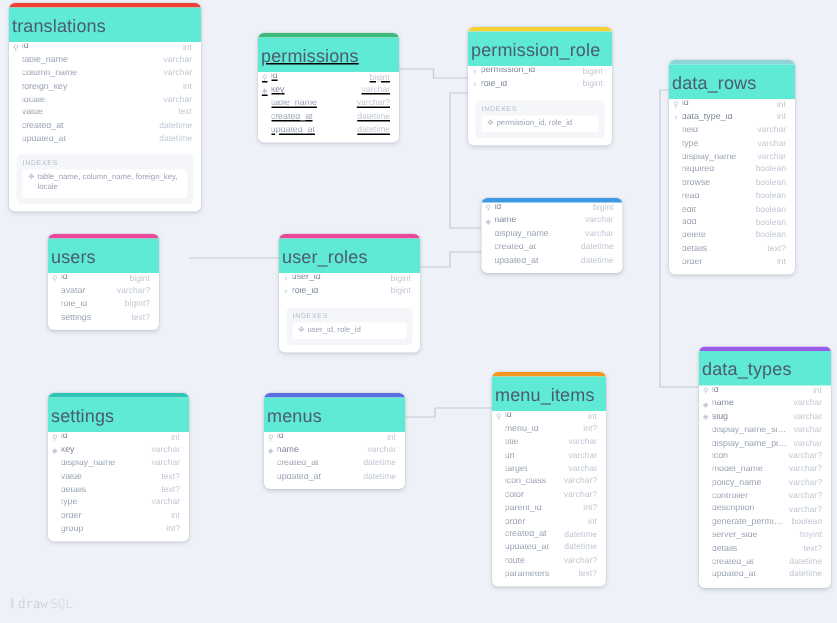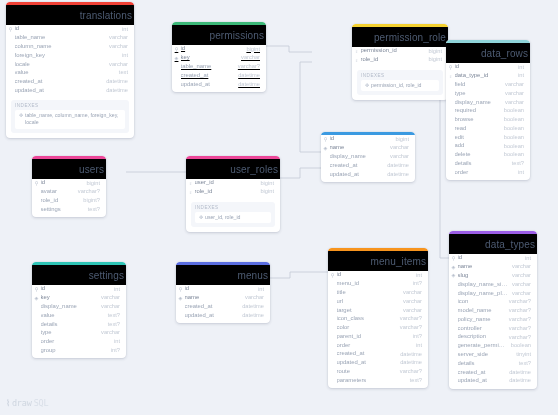--- a/index.html
+++ b/index.html
@@ -16,26 +16,26 @@
   .table{
     position:absolute;
     background:#ffffff;
     border-radius:4px;
     box-shadow:0 1px 3px rgba(40,50,80,.18), 0 0 0 .5px rgba(60,70,100,.06);
     overflow:hidden;
     box-sizing:border-box;
   }
   .accent{height:3px;width:100%;border-radius:4px 4px 0 0;}
   .tname{
-    text-align:right;
-    font-size:10px;
+    text-align:left;
+    font-size:12px;
     color:#4d5b72;
     padding:4.5px 2px 4.5px;
     letter-spacing:.1px;
-    background:#000000;
+    background:#5eead4;
   }
   .cols{padding:0 0 3px;}
   .col{
     display:flex;
     align-items:center;
     font-size:5.9px;
     color:#9aa4b5;
     padding:1.45px 6px 1.45px 6px;
     line-height:1;
     white-space:nowrap;
@@ -174,21 +174,21 @@
             <span class="cname">created_at</span>
             <span class="ctype">datetime</span>
           </div>
           <div class="col">
             <span class="kicon"></span>
             <span class="cname">updated_at</span>
             <span class="ctype">datetime</span>
           </div>
         </div>
       </div>
-      <div class="table" style="left: 312px; top: 24px; width: 96px; margin-left: 40px;">
+      <div class="table" style="left: 312px; top: 18px; width: 96px;">
         <div class="accent" style="background: rgb(245, 210, 50);"></div>
         <div class="tname">permission_role</div>
         <div class="cols">
           <div class="col pk">
             <span class="kicon">♀</span>
             <span class="cname">permission_id</span>
             <span class="ctype">bigint</span>
           </div>
           <div class="col pk">
             <span class="kicon">♀</span>
@@ -351,21 +351,21 @@
         <div class="idx-wrap">
           <div class="idx-box">
             <div class="idx-title">INDEXES</div>
             <div class="idx-item">
               <span class="kicon">✥</span>
               <span>user_id, role_id</span>
             </div>
           </div>
         </div>
       </div>
-      <div class="table" style="left: 449px; top: 231px; width: 88px;">
+      <div class="table" style="left: 466px; top: 231px; width: 88px;">
         <div class="accent" style="background: rgb(155, 93, 229);"></div>
         <div class="tname">data_types</div>
         <div class="cols">
           <div class="col pk">
             <span class="kicon">⚲</span>
             <span class="cname">id</span>
             <span class="ctype">int</span>
           </div>
           <div class="col pk">
             <span class="kicon">◈</span>
@@ -432,21 +432,21 @@
             <span class="cname">created_at</span>
             <span class="ctype">datetime</span>
           </div>
           <div class="col">
             <span class="kicon"></span>
             <span class="cname">updated_at</span>
             <span class="ctype">datetime</span>
           </div>
         </div>
       </div>
-      <div class="table" style="left: 328px; top: 248px; width: 100px;">
+      <div class="table" style="left: 328px; top: 248px; width: 76px;">
         <div class="accent" style="background: rgb(247, 148, 30);"></div>
         <div class="tname">menu_items</div>
         <div class="cols">
           <div class="col pk">
             <span class="kicon">⚲</span>
             <span class="cname">id</span>
             <span class="ctype">int</span>
           </div>
           <div class="col">
             <span class="kicon"></span>

